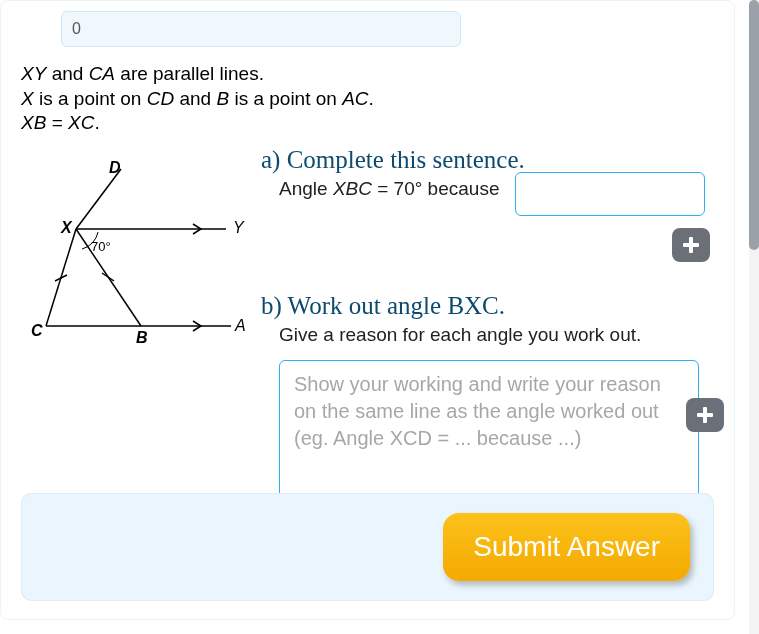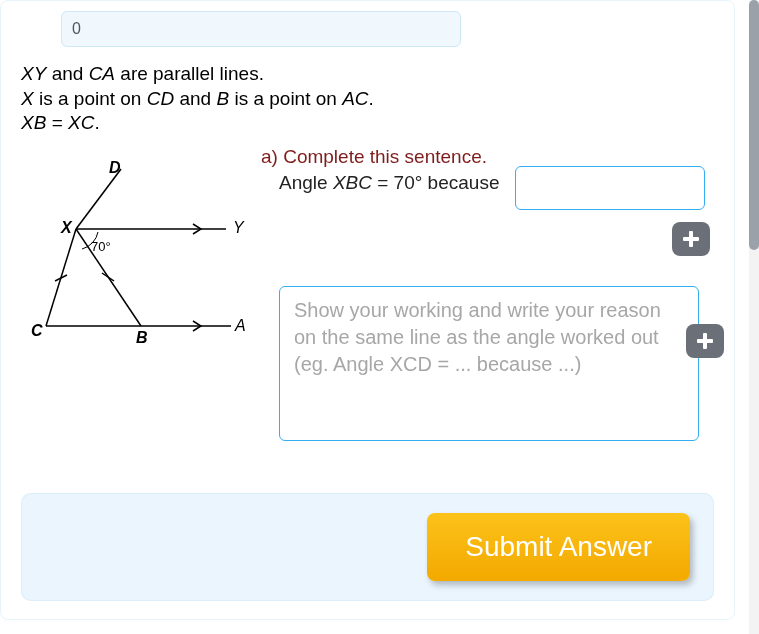--- a/index.html
+++ b/index.html
@@ -48,23 +48,24 @@
       flex-shrink: 0;
     }
     .diagram {
       margin-top: 5px;
     }
     .questions-col {
       flex: 1;
       padding-top: 0;
     }
     .q-line {
-      font-size: 19px;
-      color: #7f1d1d;
+      font-size: 25px;
+      color: #0c4a6e;
       margin-bottom: 4px;
+      font-family: Liberation Serif, serif;
     }
     .q-sub {
       font-size: 19px;
       color: #222;
       margin-left: 18px;
       margin-bottom: 6px;
     }
     .q-sub .italic { font-style: italic; }
     .inline-wrap {
       display: flex;
@@ -138,22 +139,22 @@
       display: flex;
       justify-content: flex-end;
       box-shadow: inset 0 0 0 1px #dceef9;
     }
     .submit-btn {
       background: #f7b500;
       background: linear-gradient(#fcc21a, #f3a900);
       color: #fff;
       font-size: 28px;
       border: none;
-      border-radius: 8px;
-      padding: 18px 38px;
+      border-radius: 16px;
+      padding: 18px 30px;
       cursor: pointer;
       box-shadow: 3px 4px 6px rgba(0,0,0,0.25);
     }
     .scrollbar {
       position: absolute;
       right: 0;
       top: 0;
       width: 10px;
       height: 634px;
       background: #f3f3f3;
@@ -223,20 +224,28 @@
       <div style="display:flex; justify-content:flex-end; margin-top:4px; padding-right:4px;">
         <div class="plus-badge">
           <svg width="18" height="18" viewBox="0 0 18 18">
             <rect x="7" y="1" width="4" height="16" fill="#fff" rx="1"></rect>
             <rect x="1" y="7" width="16" height="4" fill="#fff" rx="1"></rect>
           </svg>
         </div>
       </div>
 
       <div class="q-b-block">
+        <div class="q-b-header">
+          <div>
+            <div class="q-line">
+              <span>b) Work out angle </span><span class="italic">BXC</span><span>.</span>
+            </div>
+            <div class="q-sub">Give a reason for each angle you work out.</div>
+          </div>
+        </div>
         <div class="textarea-wrap">
           <textarea class="long-textarea" placeholder="Show your working and write your reason on the same line as the angle worked out (eg. Angle XCD = ... because ...)" style=""></textarea>
           <div class="plus-badge plus-overlap">
             <svg width="18" height="18" viewBox="0 0 18 18">
               <rect x="7" y="1" width="4" height="16" fill="#fff" rx="1"></rect>
               <rect x="1" y="7" width="16" height="4" fill="#fff" rx="1"></rect>
             </svg>
           </div>
         </div>
       </div>

